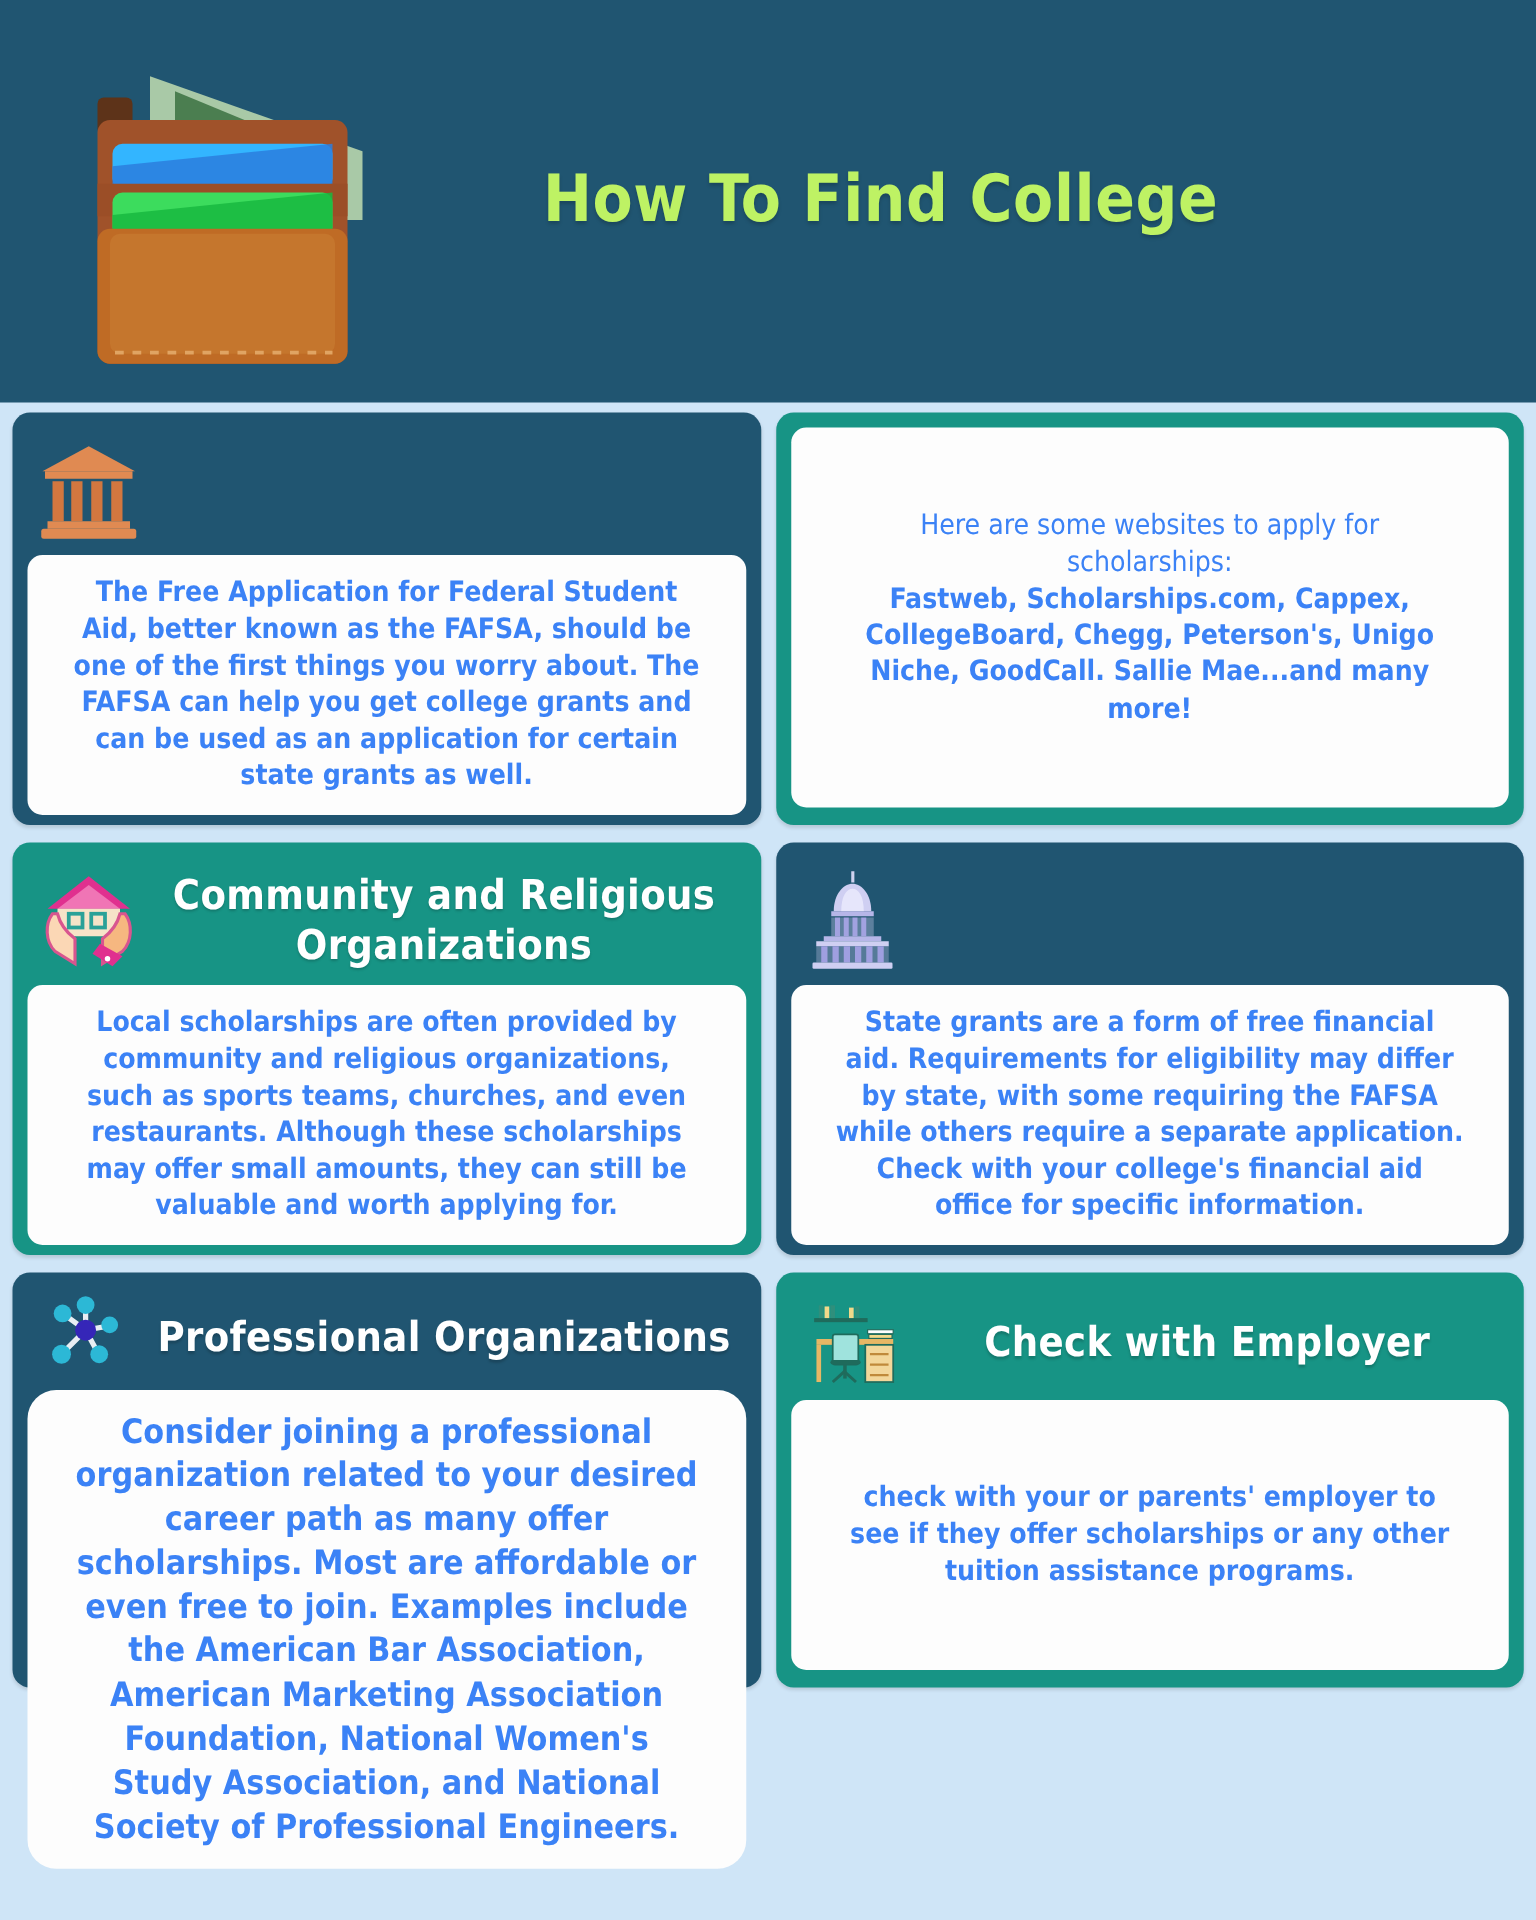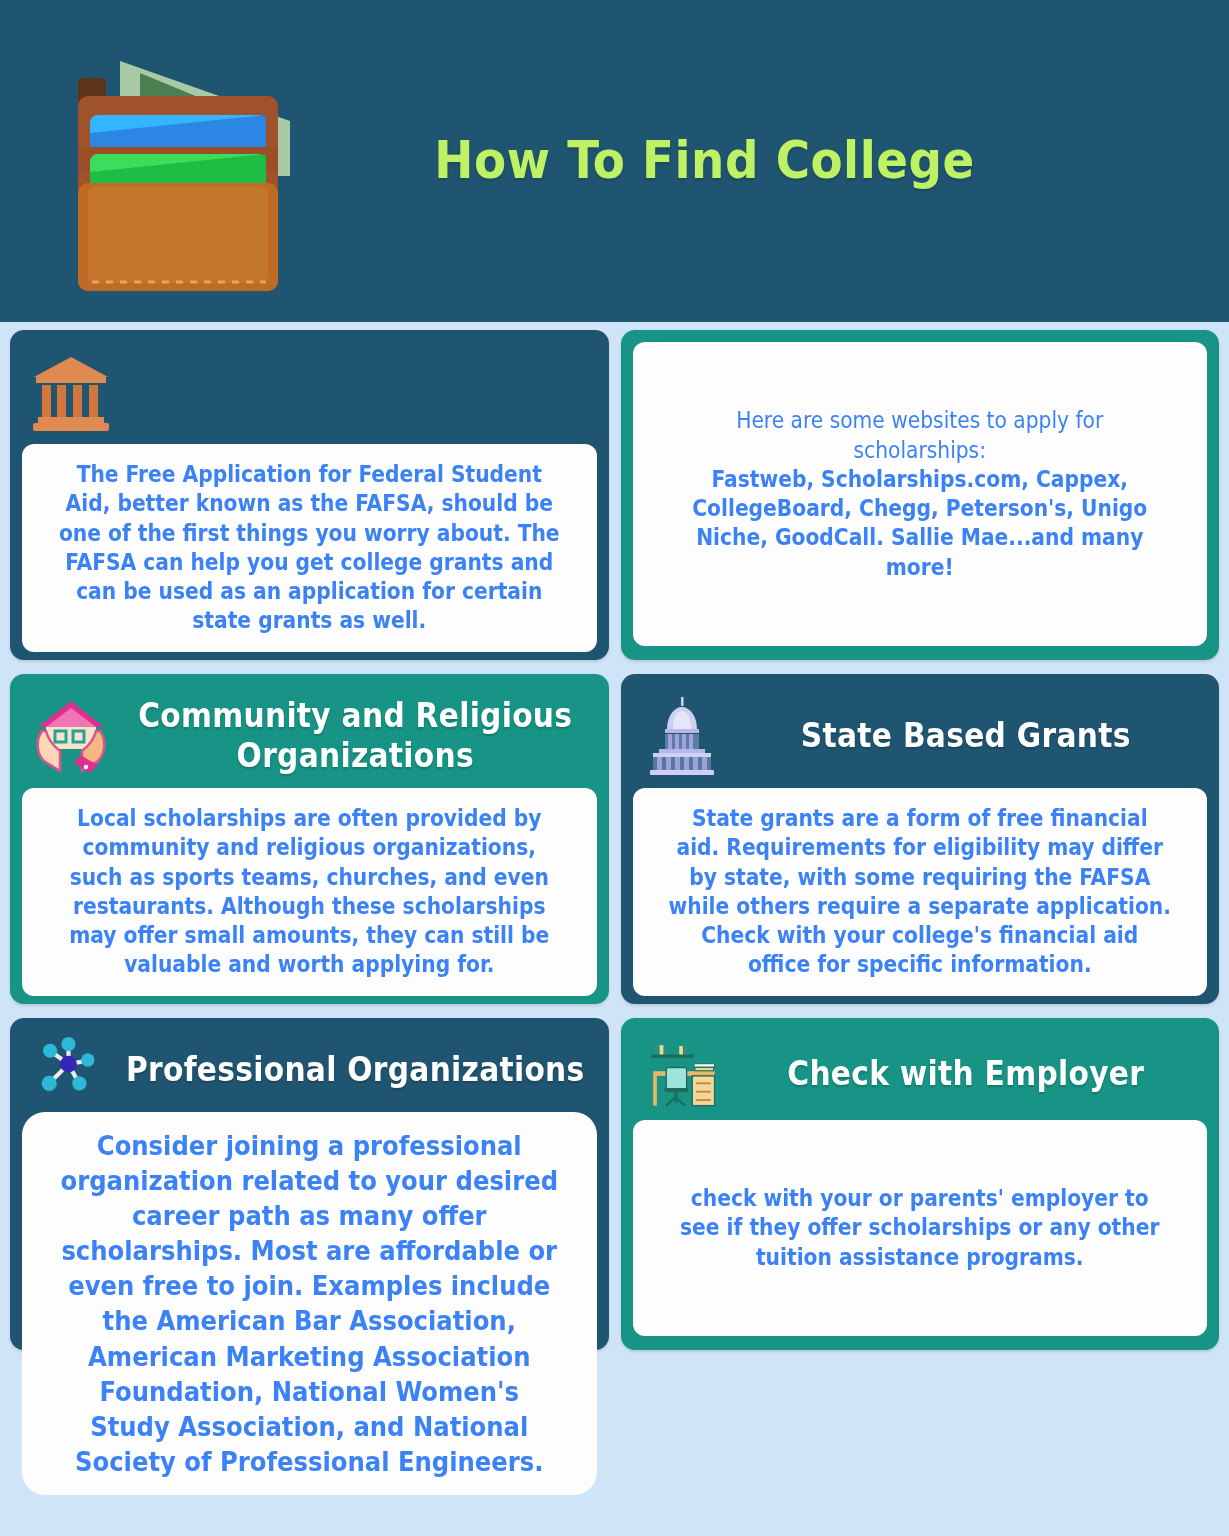--- a/index.html
+++ b/index.html
@@ -263,21 +263,20 @@
               <rect x="27" y="64" width="5" height="13"></rect>
               <rect x="36" y="64" width="5" height="13"></rect>
               <rect x="45" y="64" width="5" height="13"></rect>
               <rect x="54" y="64" width="5" height="13"></rect>
               <rect x="63" y="64" width="5" height="13"></rect>
             </g>
             <rect x="14" y="64" width="58" height="13" fill="#cfcff2" opacity="0.3"></rect>
             <rect x="11" y="77" width="64" height="5" rx="1" fill="#cfcff2"></rect>
           </svg>
         </div>
-        <div class="card-title">State Based Grants</div>
       </div>
       <div class="card-body">
         <p>State grants are a form of free financial aid. Requirements for eligibility may differ by state, with some requiring the FAFSA while others require a separate application. Check with your college's financial aid office for specific information.</p>
       </div>
     </div>
 
     <div class="card navy" style="height:332px;justify-content:space-between;">
       <div class="card-head" style="min-height:72px;">
         <div class="card-icon" style="height:72px;">
           <svg viewBox="0 0 86 86" width="86" height="72" aria-hidden="true">

